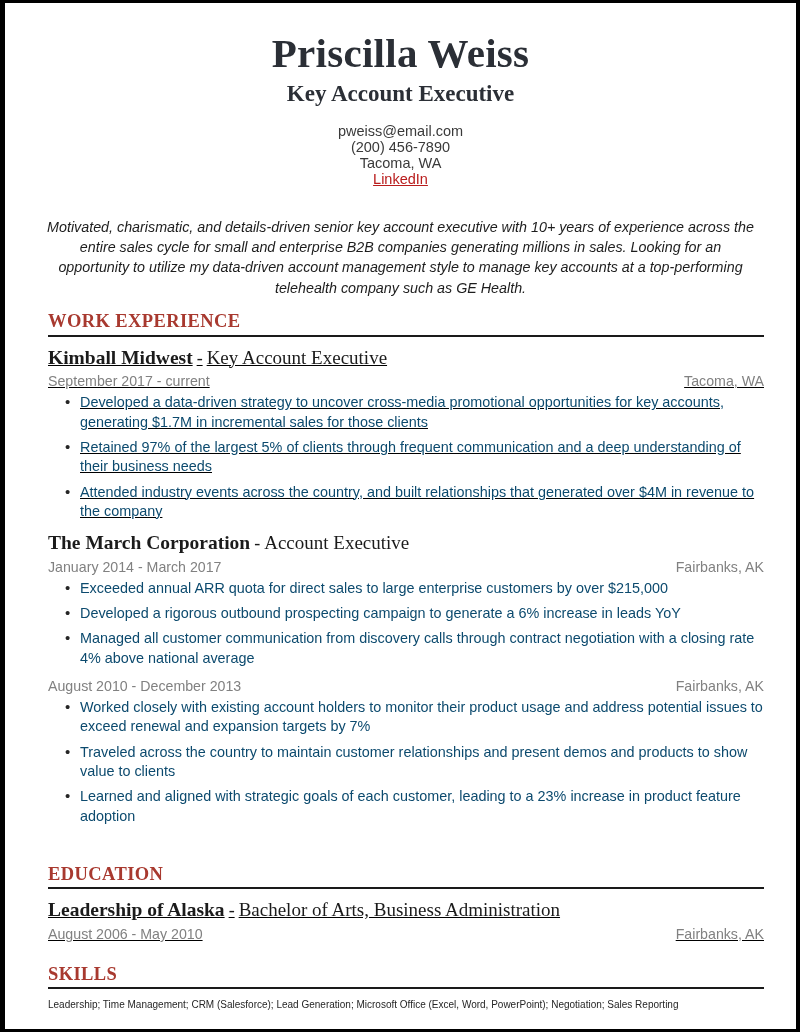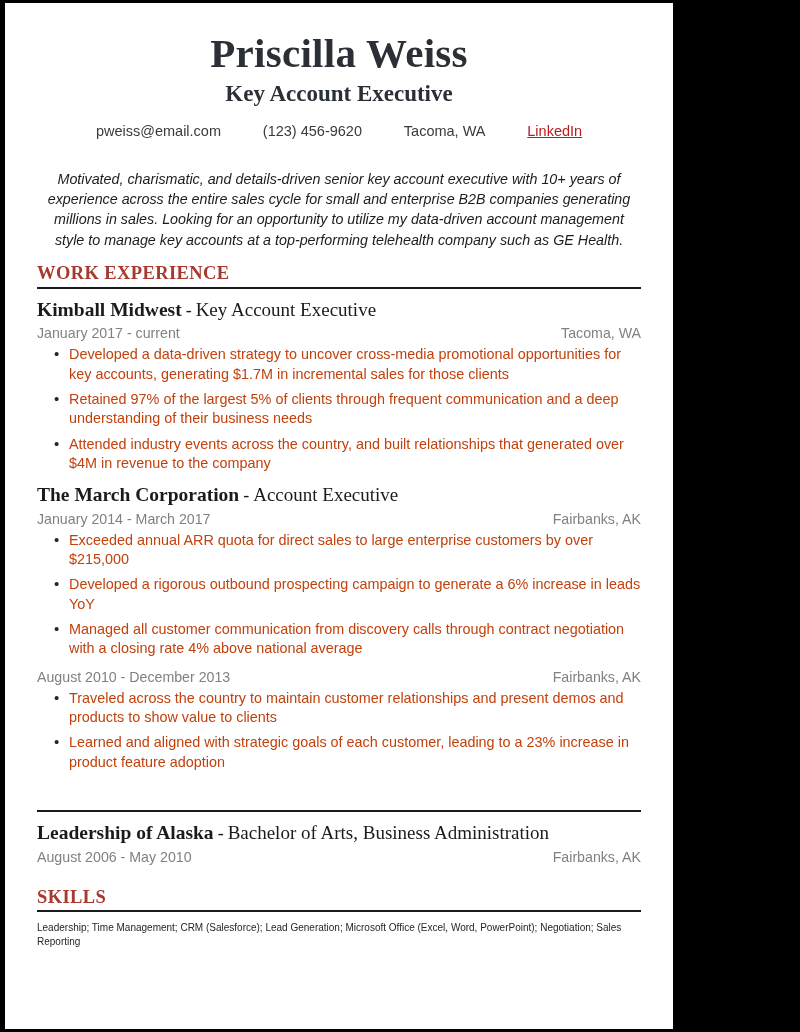--- a/index.html
+++ b/index.html
@@ -8,21 +8,21 @@
     width: 800px;
     height: 1032px;
     background: #000000;
     font-family: "Liberation Sans", sans-serif;
   }
 
   .page {
     position: absolute;
     left: 5px;
     top: 3px;
-    width: 668px;
+    width: 791px;
     height: 1026px;
     background: #ffffff;
     overflow: hidden;
   }
 
   .content {
     padding: 0 32px 0 32px;
   }
 
   
@@ -46,20 +46,21 @@
     margin-top: 3px;
     line-height: 1.2;
   }
 
   .contact-row {
     display: flex;
     justify-content: center;
     align-items: center;
     margin-top: 15px;
     padding: 0 38px;
+    flex-direction: column;
   }
   .contact-item {
     font-size: 14.5px;
     color: #3a3a3a;
     white-space: nowrap;
     flex: 1 1 auto;
     text-align: center;
   }
   .contact-item.link {
     color: #b91c1c;
@@ -71,37 +72,37 @@
     margin-top: 30px;
     font-size: 14.3px;
     font-style: italic;
     color: #1d1d1d;
     line-height: 1.43;
     text-align: center;
     padding: 0 6px;
   }
 
   
-  .section { margin-top: 13px; }
+  .section { margin-top: 13px; margin-left: 11px; }
   .section-title {
     font-family: "Liberation Serif", "DejaVu Serif", serif;
     font-size: 18.5px;
     font-weight: bold;
     color: #a8392f;
     letter-spacing: 0.4px;
     line-height: 1.15;
   }
   .section-rule {
     border-top: 2.2px solid #1a1a1a;
     margin-top: 2px;
   }
 
   
   .entry { margin-top: 10px; }
-  .entry.first { margin-top: 9px; }
+  .entry.first { margin-top: 9px; text-decoration: underline; }
 
   .entry-heading {
     font-family: "Liberation Serif", "DejaVu Serif", serif;
     line-height: 1.2;
     color: #1b1b1b;
     white-space: nowrap;
   }
   .org-name {
     font-size: 19.5px;
     font-weight: bold;
@@ -126,21 +127,21 @@
   }
 
   .bullets {
     margin-top: 3px;
     list-style: none;
   }
   .bullets li {
     position: relative;
     padding-left: 32px;
     font-size: 14.4px;
-    color: #c2410c;
+    color: #0c4a6e;
     line-height: 1.34;
     margin-top: 6px;
   }
   .bullets li:first-child { margin-top: 4px; }
   .bullets li::before {
     content: "\2022";
     position: absolute;
     left: 17px;
     top: -1px;
     font-size: 15px;
@@ -163,38 +164,38 @@
 
 <div class="page">
   <div class="content">
 
     <div class="resume-header">
       <div class="full-name">Priscilla Weiss</div>
       <div class="job-title-header">Key Account Executive</div>
 
       <div class="contact-row">
         <span class="contact-item">pweiss@email.com</span>
-        <span class="contact-item">(123) 456-9620</span>
+        <span class="contact-item">(200) 456-7890</span>
         <span class="contact-item">Tacoma, WA</span>
         <span class="contact-item link">LinkedIn</span>
       </div>
     </div>
 
     <div class="summary">Motivated, charismatic, and details-driven senior key account executive with 10+ years of experience across the entire sales cycle for small and enterprise B2B companies generating millions in sales. Looking for an opportunity to utilize my data-driven account management style to manage key accounts at a top-performing telehealth company such as GE Health.</div>
 
     <div class="section">
       <div class="section-title">WORK EXPERIENCE</div>
       <div class="section-rule"></div>
 
       <div class="entry first">
         <div class="entry-heading">
           <span class="org-name">Kimball Midwest</span><span class="entry-dash">-</span><span class="role-name">Key Account Executive</span>
         </div>
         <div class="entry-meta">
-          <span>January 2017 - current</span>
+          <span>September 2017 - current</span>
           <span>Tacoma, WA</span>
         </div>
         <ul class="bullets">
           <li>Developed a data-driven strategy to uncover cross-media promotional opportunities for key accounts, generating $1.7M in incremental sales for those clients</li>
           <li>Retained 97% of the largest 5% of clients through frequent communication and a deep understanding of their business needs</li>
           <li>Attended industry events across the country, and built relationships that generated over $4M in revenue to the company</li>
         </ul>
       </div>
 
       <div class="entry">
@@ -211,27 +212,29 @@
           <li>Managed all customer communication from discovery calls through contract negotiation with a closing rate 4% above national average</li>
         </ul>
       </div>
 
       <div class="entry">
         <div class="entry-meta">
           <span>August 2010 - December 2013</span>
           <span>Fairbanks, AK</span>
         </div>
         <ul class="bullets">
+          <li>Worked closely with existing account holders to monitor their product usage and address potential issues to exceed renewal and expansion targets by 7%</li>
           <li>Traveled across the country to maintain customer relationships and present demos and products to show value to clients</li>
           <li>Learned and aligned with strategic goals of each customer, leading to a 23% increase in product feature adoption</li>
         </ul>
       </div>
     </div>
 
     <div class="section spacer-education">
+      <div class="section-title">EDUCATION</div>
       <div class="section-rule"></div>
 
       <div class="entry first">
         <div class="entry-heading">
           <span class="org-name">Leadership of Alaska</span><span class="entry-dash">-</span><span class="role-name">Bachelor of Arts,  Business Administration</span>
         </div>
         <div class="entry-meta">
           <span>August 2006 - May 2010</span>
           <span>Fairbanks, AK</span>
         </div>

